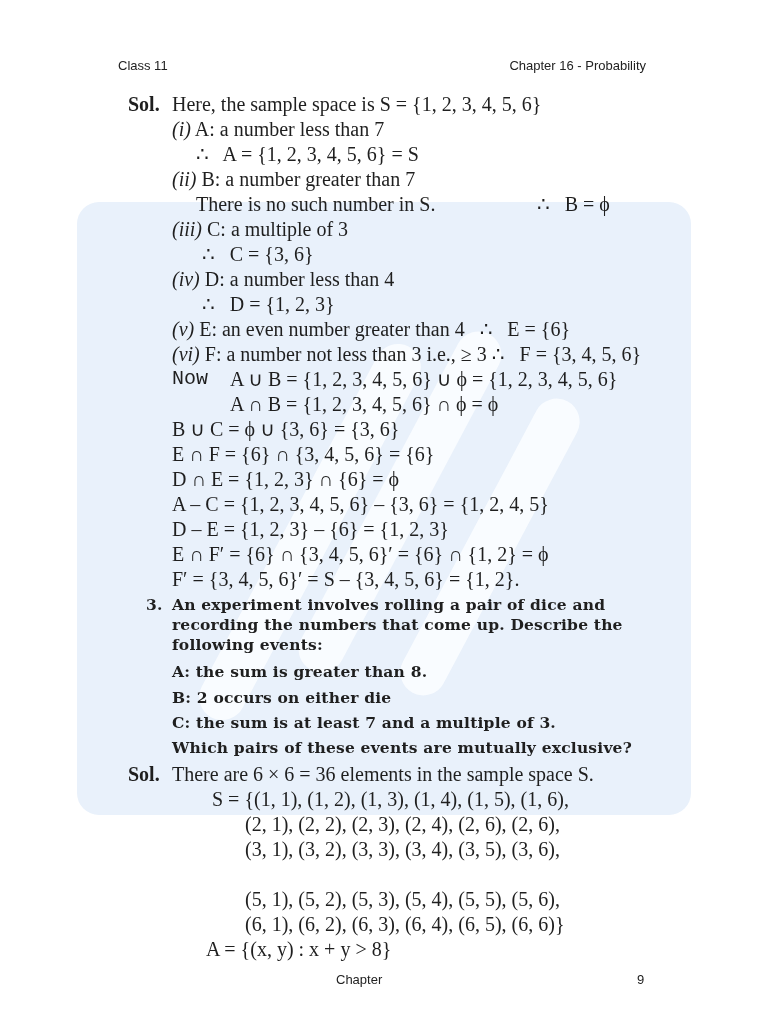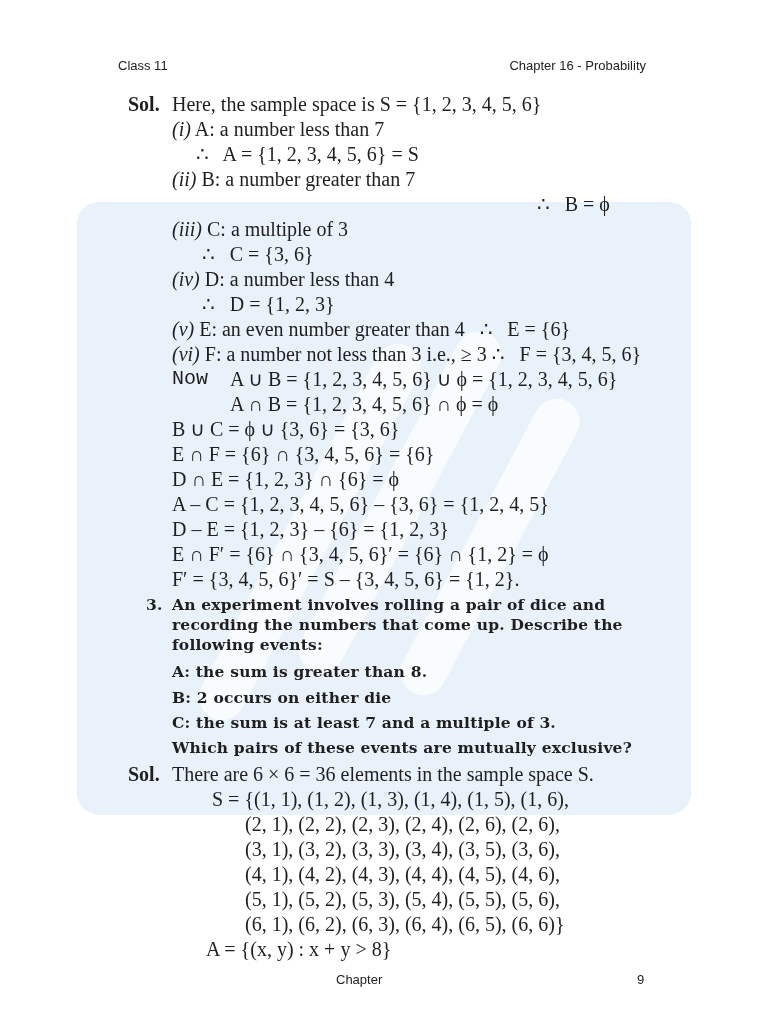--- a/index.html
+++ b/index.html
@@ -42,20 +42,21 @@
   <div class="hdr" style="left:118px; top:46px;">Class 11</div>
   <div class="hdr" style="right:122px; top:46px;">Chapter 16 - Probability</div>
 
   <div class="ln bold" style="left:128px; top:82px;">Sol.</div>
   <div class="ln" style="left:172px; top:82px;">Here, the sample space is S = {1, 2, 3, 4, 5, 6}</div>
 
   <div class="ln" style="left:172px; top:107px;"><span class="it">(i)</span><span> A: a number less than 7</span></div>
   <div class="ln" style="left:196px; top:132px;">∴   A = {1, 2, 3, 4, 5, 6} = S</div>
 
   <div class="ln" style="left:172px; top:157px;"><span class="it">(ii)</span><span> B: a number greater than 7</span></div>
+  <div class="ln" style="left:196px; top:182px;">There is no such number in S.</div>
   <div class="ln" style="left:537px; top:182px;">∴   B = ϕ</div>
 
   <div class="ln" style="left:172px; top:207px;"><span class="it">(iii)</span><span> C: a multiple of 3</span></div>
   <div class="ln" style="left:202px; top:232px;">∴   C = {3, 6}</div>
 
   <div class="ln" style="left:172px; top:257px;"><span class="it">(iv)</span><span> D: a number less than 4</span></div>
   <div class="ln" style="left:202px; top:282px;">∴   D = {1, 2, 3}</div>
 
   <div class="ln" style="left:172px; top:307px;"><span class="it">(v)</span><span> E: an even number greater than 4   ∴   E = {6}</span></div>
   <div class="ln" style="left:172px; top:332px;text-align:right;"><span class="it">(vi)</span><span> F: a number not less than 3 i.e., ≥ 3 ∴   F = {3, 4, 5, 6}</span></div>
@@ -78,20 +79,19 @@
   <div class="ln q" style="left:172px; top:650px;">A: the sum is greater than 8.</div>
   <div class="ln q" style="left:172px; top:676px;">B: 2 occurs on either die</div>
   <div class="ln q" style="left:172px; top:701px;">C: the sum is at least 7 and a multiple of 3.</div>
   <div class="ln q" style="left:172px; top:726px;">Which pairs of these events are mutually exclusive?</div>
 
   <div class="ln bold" style="left:128px; top:752px;">Sol.</div>
   <div class="ln" style="left:172px; top:752px;">There are 6 × 6 = 36 elements in the sample space S.</div>
   <div class="ln" style="left:212px; top:777px;text-align:center;">S = {(1, 1), (1, 2), (1, 3), (1, 4), (1, 5), (1, 6),</div>
   <div class="ln" style="left:245px; top:802px;">(2, 1), (2, 2), (2, 3), (2, 4), (2, 6), (2, 6),</div>
   <div class="ln" style="left:245px; top:827px;">(3, 1), (3, 2), (3, 3), (3, 4), (3, 5), (3, 6),</div>
-  <div class="ln" style="left:245px; top:852px;">(4, 1), (4, 2), (4, 3), (4, 4), (4, 5), (4, 6),</div>
   <div class="ln" style="left:245px; top:877px;">(5, 1), (5, 2), (5, 3), (5, 4), (5, 5), (5, 6),</div>
   <div class="ln" style="left:245px; top:902px;">(6, 1), (6, 2), (6, 3), (6, 4), (6, 5), (6, 6)}</div>
   <div class="ln" style="left:206px; top:927px;">A = {(x, y) : x + y &gt; 8}</div>
 
   <div class="ftr" style="left:336px; top:960px;">Chapter</div>
   <div class="ftr" style="left:637px; top:960px;">9</div>
 </div>
 
 </body></html>

